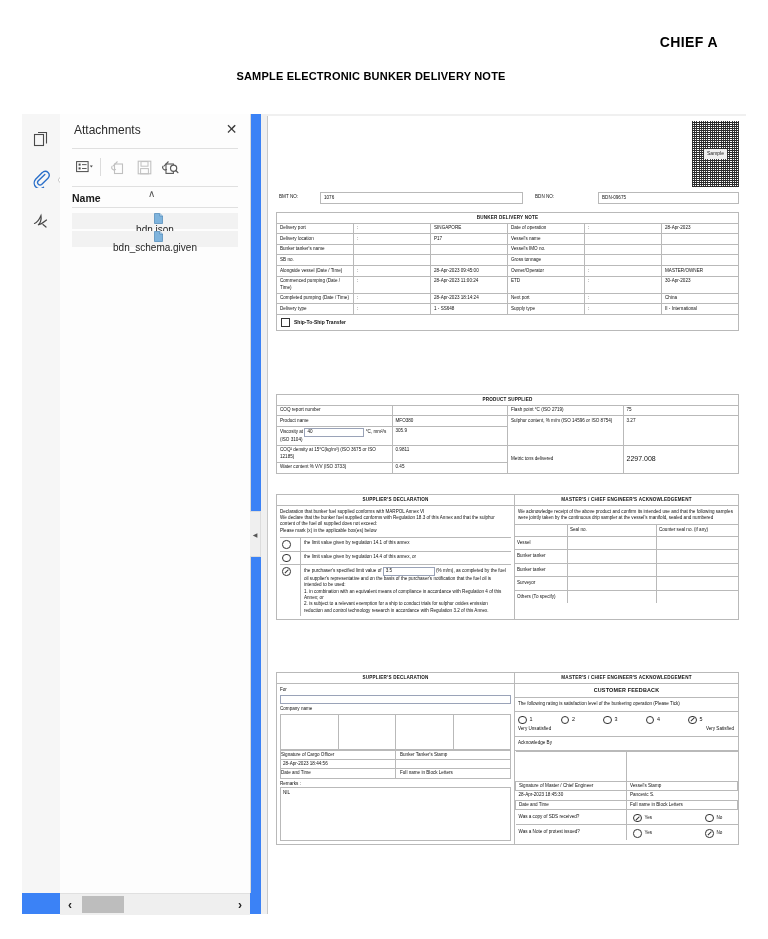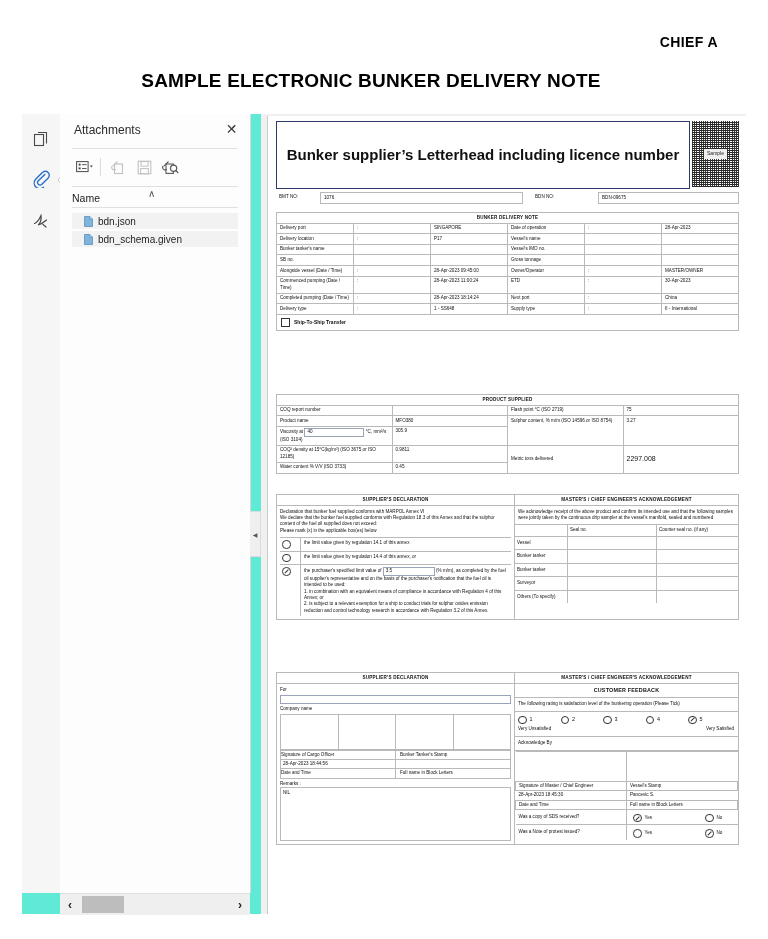--- a/index.html
+++ b/index.html
@@ -8,26 +8,26 @@
     font-family:"Liberation Sans", sans-serif;
     color:#000;overflow:hidden;position:relative;
   }
   
   .annex{
     position:absolute;left:0;top:34px;width:718px;text-align:right;
     font-size:14px;font-weight:bold;letter-spacing:.4px;
   }
   .sample-title{
     position:absolute;left:0;top:70px;width:742px;text-align:center;
-    font-size:19px;font-weight:bold;letter-spacing:.2px;
+    font-size:11px;font-weight:bold;letter-spacing:.2px;
   }
   
   .viewer{
     position:absolute;left:22px;top:114px;width:724px;height:800px;
-    background:#5eead4;
+    background:#3b82f6;
   }
   .rail{
     position:absolute;left:0;top:0;width:38px;height:779px;
     background:#f6f6f6;border-right:1px solid #e2e2e2;
   }
   .rail-btn{
     position:absolute;left:6px;width:26px;height:26px;
     display:flex;align-items:center;justify-content:center;
   }
   .rail-btn svg{display:block;}
@@ -53,29 +53,29 @@
     position:absolute;left:12px;width:166px;height:1px;background:#e0e0e0;
   }
   .tool-row{position:absolute;left:12px;top:42px;height:24px;}
   .tool{
     position:absolute;top:0;width:24px;height:22px;
     display:flex;align-items:center;justify-content:center;
   }
   .tool-div{position:absolute;top:2px;width:1px;height:18px;background:#dcdcdc;}
   .col-head{
     position:absolute;left:12px;top:78px;width:166px;height:16px;
-    font-size:10.5px;font-weight:normal;color:#1a1a1a;
+    font-size:10.5px;font-weight:bold;color:#1a1a1a;
   }
   .sort-caret{
     position:absolute;left:88px;top:74px;font-size:10px;color:#555;
   }
   .att-row{
     position:absolute;left:12px;width:166px;height:16px;
     font-size:10px;color:#1f1f1f;background:#f2f2f2;
-    display:flex;align-items:center;
+    display:flex;align-items:center;flex-direction:column;
   }
   .att-ico{
     width:9px;height:11px;margin-left:12px;margin-right:5px;flex:0 0 auto;
   }
   .hscroll{
     position:absolute;left:38px;top:779px;width:190px;height:21px;
     background:#efefef;border-top:1px solid #e0e0e0;
   }
   .hs-arrow{
     position:absolute;top:0;width:20px;height:21px;
@@ -255,23 +255,20 @@
     <div class="hs-arrow" style="right:0;">›</div>
   </div>
 
   <div class="collapse">
     <span style="font-size:6px;color:#555;">◀</span>
   </div>
 
   <div class="doc-wrap">
     <div class="page">
 
-      <div class="lh">
-        <span>Bunker supplier’s Letterhead including licence number</span>
-      </div>
       <div class="qr">
         <b>Sample</b>
       </div>
 
       <table class="tbl" style="left:8px;top:76px;width:463px;">
         <tbody>
             <tr>
           <td style="width:38px;border:none;">BMT NO:</td>
           <td style="width:195px;">1076</td>
           <td style="width:60px;border:none;padding-left:12px;">BDN NO:</td>

